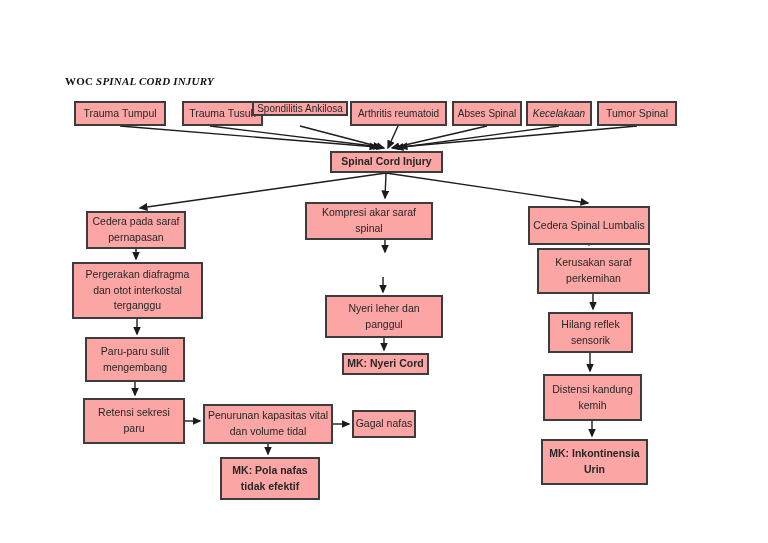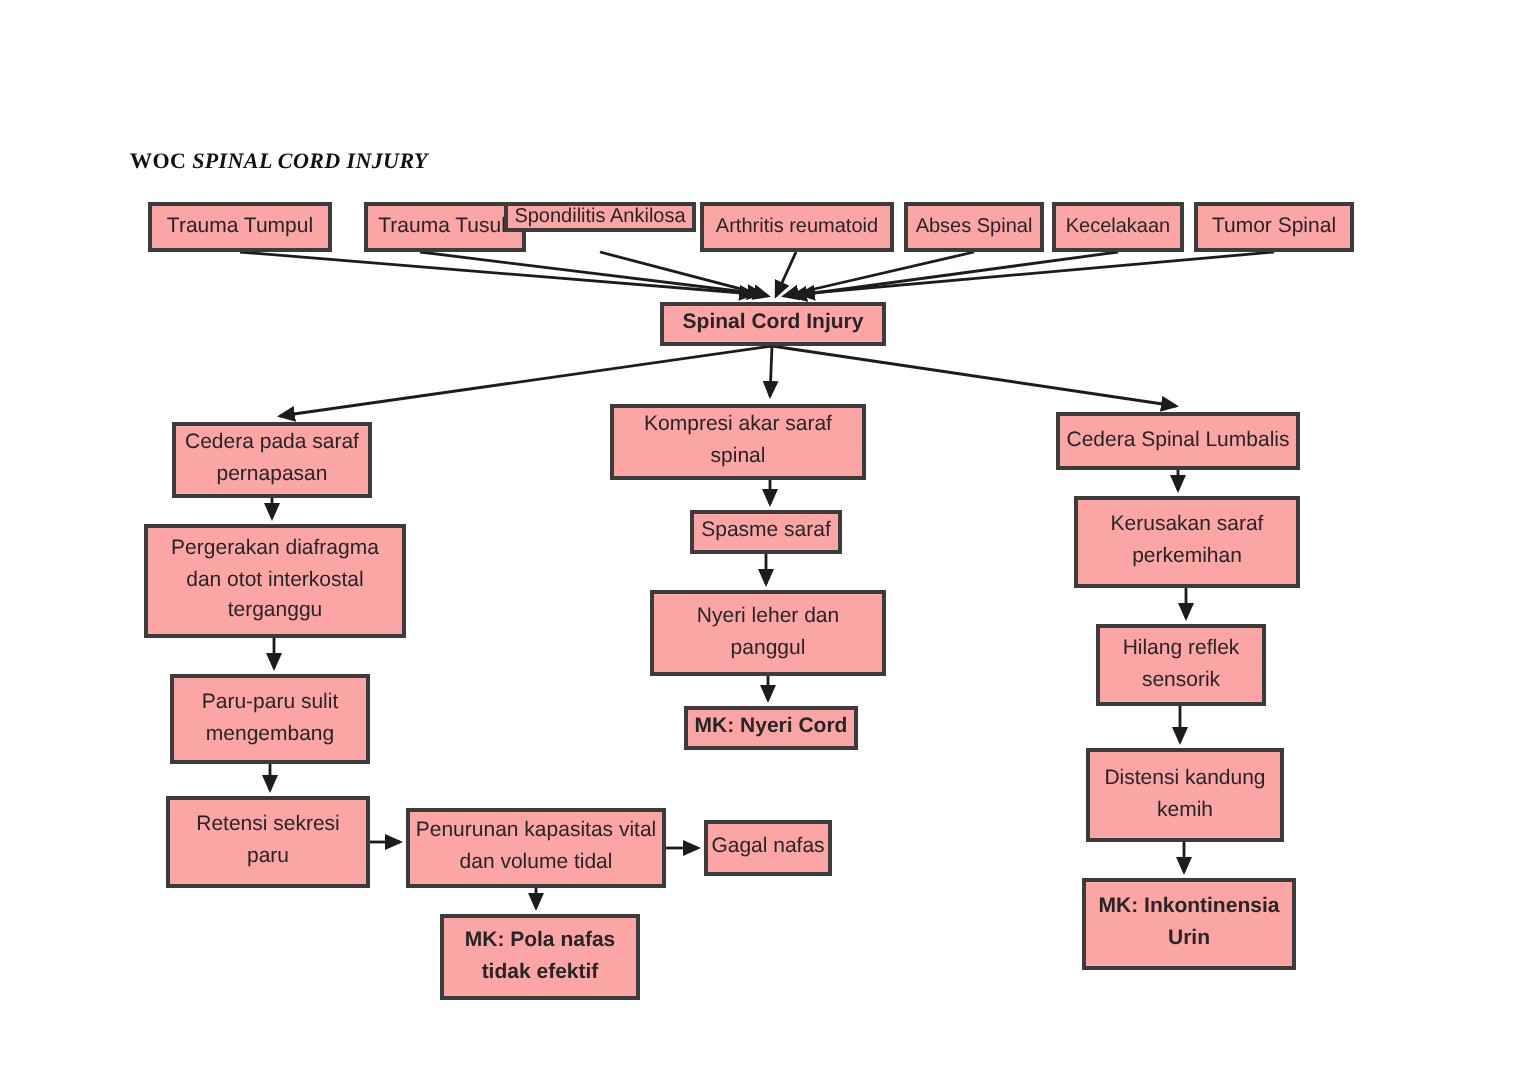--- a/index.html
+++ b/index.html
@@ -90,21 +90,21 @@
     <line class="edge" x1="592" y1="421" x2="592" y2="436" marker-end="url(#arrow)"></line>
   </svg>
 
   <div id="title"><span>WOC</span> <span class="em">SPINAL CORD INJURY</span></div>
 
   <div class="box nowrap" style="left:74px; top:101px; width:92px; height:25px;">Trauma Tumpul</div>
   <div class="box nowrap" style="left:170px; top:101px; width:81px; height:25px;margin-left:12px;">Trauma Tusuk</div>
   <div class="box nowrap" style="left:252px; top:101px; width:96px; height:15px; font-size:10px;">Spondilitis Ankilosa</div>
   <div class="box nowrap" style="left:350px; top:101px; width:97px; height:25px; font-size:10px;">Arthritis reumatoid</div>
   <div class="box nowrap" style="left:452px; top:101px; width:70px; height:25px; font-size:10px;">Abses Spinal</div>
-  <div class="box nowrap" style="left:526px; top:101px; width:66px; height:25px; font-size:10px;">Kecelakaan</div>
+  <div class="box nowrap" style="left:526px; top:101px; width:66px; height:25px; font-size:10px;font-style:italic;">Kecelakaan</div>
   <div class="box nowrap" style="left:597px; top:101px; width:80px; height:25px;">Tumor Spinal</div>
 
   <div class="box nowrap bold" style="left:330px; top:151px; width:113px; height:22px;">Spinal Cord Injury</div>
 
   <div class="box" style="left:86px; top:211px; width:100px; height:38px;">Cedera pada saraf
 pernapasan</div>
   <div class="box" style="left:72px; top:262px; width:131px; height:57px;">Pergerakan diafragma
 dan otot interkostal
 terganggu</div>
   <div class="box" style="left:85px; top:337px; width:100px; height:45px;">Paru-paru sulit
@@ -112,26 +112,25 @@
   <div class="box" style="left:83px; top:398px; width:102px; height:46px;">Retensi sekresi
 paru</div>
   <div class="box" style="left:203px; top:404px; width:130px; height:40px;">Penurunan kapasitas vital
 dan volume tidal</div>
   <div class="box nowrap" style="left:352px; top:410px; width:64px; height:28px;">Gagal nafas</div>
   <div class="box bold" style="left:220px; top:457px; width:100px; height:43px;">MK: Pola nafas
 tidak efektif</div>
 
   <div class="box" style="left:305px; top:202px; width:128px; height:38px;">Kompresi akar saraf
 spinal</div>
-  <div class="box nowrap" style="left:345px; top:255px; width:76px; height:22px;">Spasme saraf</div>
   <div class="box" style="left:325px; top:295px; width:118px; height:43px;">Nyeri leher dan
 panggul</div>
   <div class="box nowrap bold" style="left:342px; top:353px; width:87px; height:22px;">MK: Nyeri Cord</div>
 
-  <div class="box nowrap" style="left:528px; top:206px; width:122px; height:29px;">Cedera Spinal Lumbalis</div>
+  <div class="box nowrap" style="left:528px; top:206px; width:122px; height:39px;">Cedera Spinal Lumbalis</div>
   <div class="box" style="left:537px; top:248px; width:113px; height:46px;">Kerusakan saraf
 perkemihan</div>
   <div class="box" style="left:548px; top:312px; width:85px; height:41px;">Hilang reflek
 sensorik</div>
   <div class="box" style="left:543px; top:374px; width:99px; height:47px;">Distensi kandung
 kemih</div>
   <div class="box bold" style="left:541px; top:439px; width:107px; height:46px;">MK: Inkontinensia
 Urin</div>
 
 </div>

